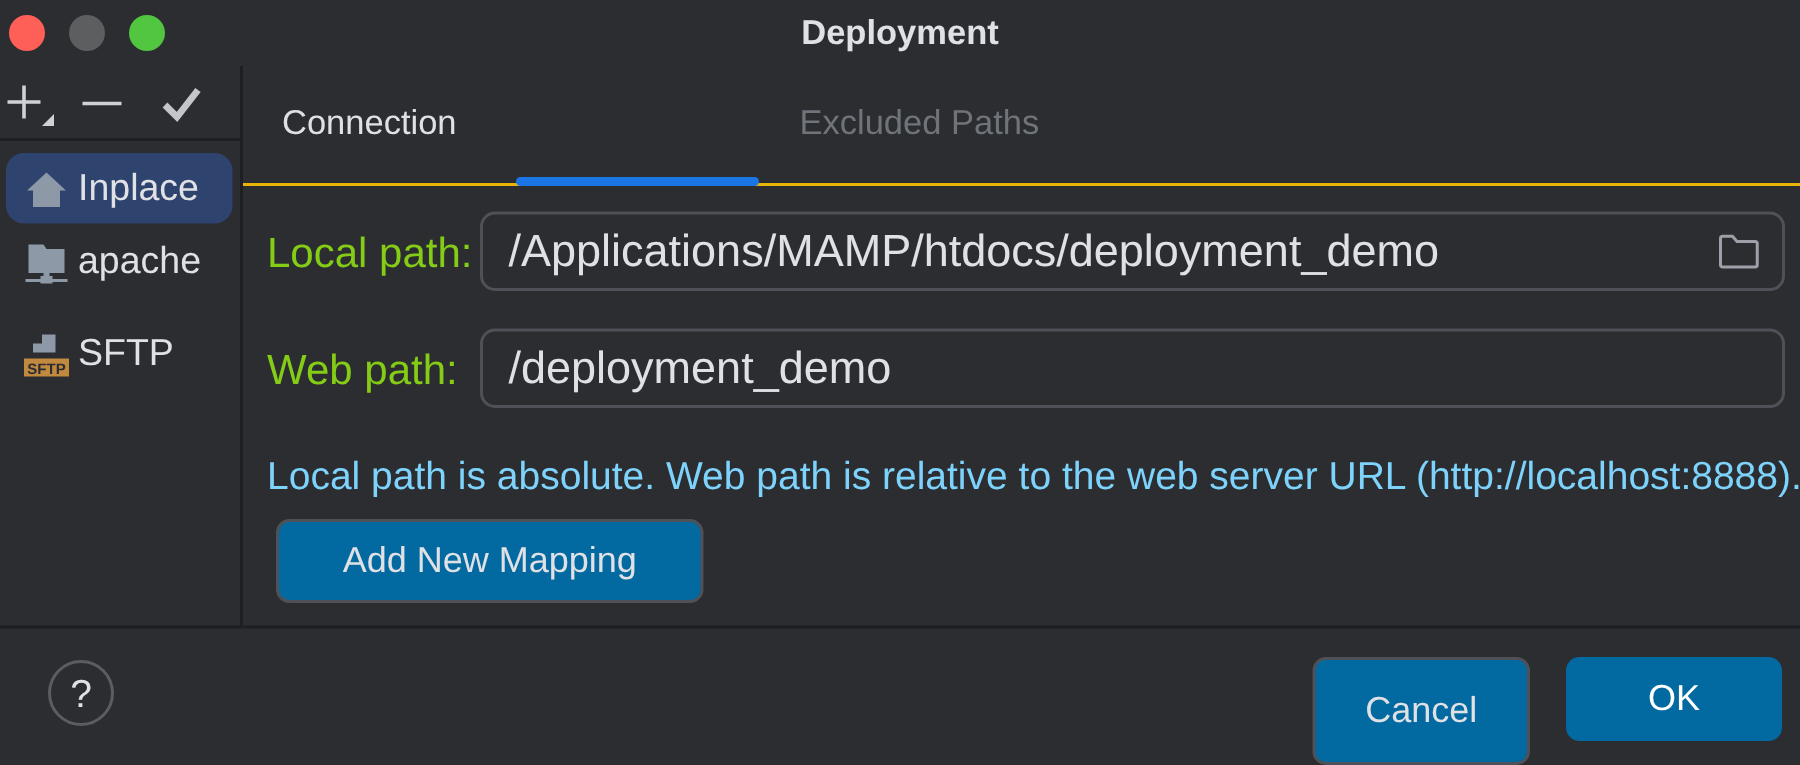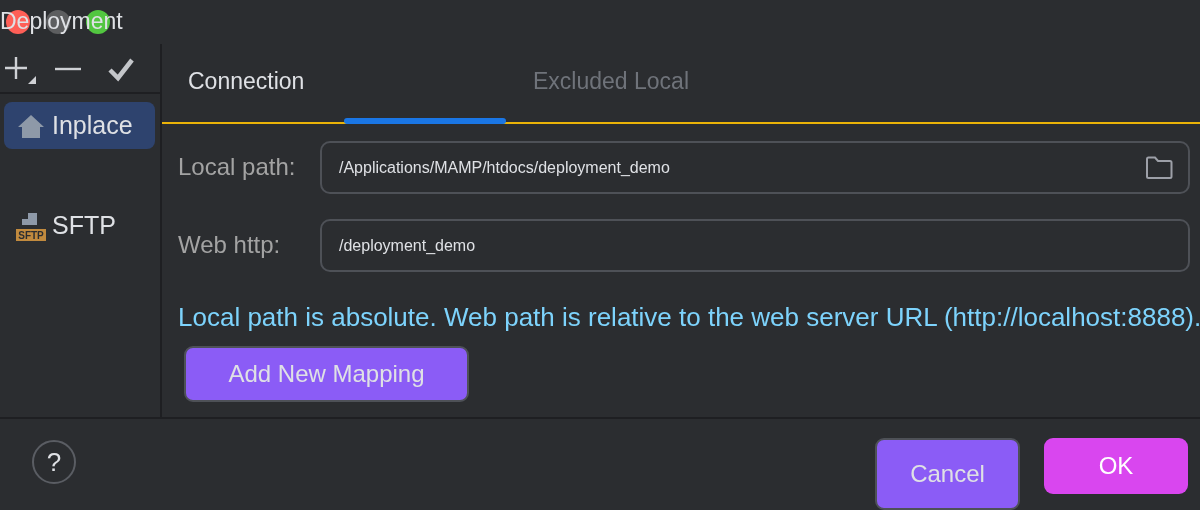--- a/index.html
+++ b/index.html
@@ -2,46 +2,46 @@
 <html><head>
 <meta charset="utf-8">
 <style>
   html, body { margin:0; padding:0; }
   body { width:1200px; height:510px; background:#2b2d30; overflow:hidden; font-family:"Liberation Sans", "DejaVu Sans", sans-serif; color:#dfe1e5; position:relative; }
   .titlebar { position:absolute; left:0; top:0; width:1200px; height:44px; }
   .traffic { position:absolute; top:10px; width:24px; height:24px; border-radius:50%; }
   .t-close { left:6px; background:#fe5f57; }
   .t-min { left:46px; background:#5d5e60; }
   .t-max { left:86px; background:#52c640; }
-  .title { position:absolute; left:0; right:0; top:8px; font-size:23px; color:#dfe1e5; }
+  .title { position:absolute; left:0; right:0; top:8px; text-align:center; font-size:23px; color:#dfe1e5;font-weight:bold; }
 
   .sidebar { position:absolute; left:0; top:44px; width:160px; height:374px; }
   .sidebar-divider { position:absolute; left:160px; top:44px; width:2px; height:374px; background:#1e1f22; }
   .toolbar { position:absolute; left:0; top:0; width:160px; height:48px; border-bottom:2px solid #1e1f22; }
   .tool { position:absolute; top:10px; width:30px; height:30px; }
   .side-item { position:absolute; left:4px; width:151px; height:47px; border-radius:8px; display:flex; align-items:center; }
   .side-item.selected { background:#2e436e; }
   .side-item .ico { width:30px; height:30px; margin-left:12px; margin-right:6px; position:relative; }
   .side-item .lbl { font-size:25px; color:#dfe1e5; }
 
   .tabs { position:absolute; left:162px; top:44px; width:1038px; height:78px; border-bottom:2px solid #eab308;padding-left:48px; }
   .tab { position:absolute; top:24px; font-size:23px; color:#dfe1e5; }
   .tab.disabled { color:#6f737a; }
   .tab-underline { position:absolute; left:344px; top:74px; width:162px; height:6px; border-radius:3px; background:#1a76e5; }
 
-  .field-label { position:absolute; font-size:24px; color:#a3a3a3; }
+  .field-label { position:absolute; font-size:28px; color:#84cc16; }
   .field { position:absolute; left:320px; width:870px; height:53px; border:2px solid #4e5157; border-radius:10px; box-sizing:border-box; background:#2b2d30; display:flex; align-items:center; }
-  .field .val { margin-left:17px; font-size:16px; color:#dfe1e5; }
+  .field .val { margin-left:17px; font-size:30px; color:#dfe1e5; }
   .folder { position:absolute; right:14px; top:13px; width:30px; height:24px; }
 
   .hint { position:absolute; left:178px; top:302px; font-size:26px; color:#7dd3fc; white-space:nowrap; }
 
   .btn { position:absolute; box-sizing:border-box; border-radius:9px; display:flex; align-items:center; justify-content:center; font-size:24px; }
-  .btn-outline { border:2px solid #4e5157; color:#dfe1e5; background:#8b5cf6; }
-  .btn-primary { background:#d946ef; color:#ffffff; }
+  .btn-outline { border:2px solid #4e5157; color:#dfe1e5; background:#0369a1; }
+  .btn-primary { background:#0369a1; color:#ffffff; }
 
   .footer-line { position:absolute; left:0; top:417px; width:1200px; height:2px; background:#1e1f22; }
   .help { position:absolute; left:32px; top:440px; width:44px; height:44px; border:2px solid #5a5d63; border-radius:50%; box-sizing:border-box; display:flex; align-items:center; justify-content:center; color:#dfe1e5; font-size:26px; }
 </style>
 </head>
 <body>
 
 <div class="titlebar">
   <div class="traffic t-close"></div>
   <div class="traffic t-min"></div>
@@ -62,60 +62,71 @@
         <path d="M2 25 H28" stroke="#cfd1d5" stroke-width="2.4" fill="none" transform="translate(0,-10)"></path>
       </svg>
     </div>
     <div class="tool" style="left:106px;">
       <svg width="30" height="30" viewBox="0 0 30 30">
         <path d="M4 16 L12 24 L26 6" stroke="#c4c6ca" stroke-width="4.5" fill="none" stroke-linejoin="miter"></path>
       </svg>
     </div>
   </div>
 
-  <div class="side-item selected" style="top:58px;">
+  <div class="side-item selected" style="top:58px;border-radius:12px;">
     <span class="ico">
       <svg width="30" height="30" viewBox="0 0 30 30">
         <path d="M15 4 L28 16 L24 16 L24 27 L6 27 L6 16 L2 16 Z" fill="#8e99a8"></path>
       </svg>
     </span>
     <span class="lbl">Inplace</span>
   </div>
 
+  <div class="side-item" style="top:107px;">
+    <span class="ico">
+      <svg width="30" height="32" viewBox="0 0 30 32">
+        <path d="M3 3 H13 L15 6 H27 V22 H3 Z" fill="#8e99a8"></path>
+        <rect x="13" y="22" width="4" height="5" fill="#8e99a8"></rect>
+        <rect x="1" y="26" width="28" height="2" fill="#8e99a8"></rect>
+        <rect x="11" y="24" width="8" height="5" fill="#8e99a8"></rect>
+      </svg>
+    </span>
+    <span class="lbl">apache</span>
+  </div>
 
-  <div class="side-item" style="top:158px;">
+  <div class="side-item" style="top:168px;">
     <span class="ico">
       <svg width="32" height="32" viewBox="0 0 32 32">
         <path d="M12 2 H21 V14 H6 V8 H12 Z" fill="#8e99a8"></path>
         <rect x="0" y="18" width="30" height="12" fill="#c18a3e"></rect>
         <text x="15" y="28" font-size="10" text-anchor="middle" fill="#2b2d30" font-family="Liberation Sans, sans-serif" font-weight="bold">SFTP</text>
       </svg>
     </span>
     <span class="lbl">SFTP</span>
   </div>
 </div>
 <div class="sidebar-divider"></div>
 
 <div class="tabs">
   <div class="tab" style="left:26px;">Connection</div>
-  <div class="tab disabled" style="left:371px;">Excluded Local</div>
+  <div class="tab disabled" style="left:371px;">Excluded Paths</div>
   <div class="tab-underline" style="left:182px;"></div>
 </div>
 
 <div class="field-label" style="left:178px; top:153px;">Local path:</div>
 <div class="field" style="top:141px;">
   <span class="val">/Applications/MAMP/htdocs/deployment_demo</span>
   <span class="folder">
     <svg width="30" height="24" viewBox="0 0 30 24">
       <path d="M3 3 Q3 1.5 4.5 1.5 H11 L14 5 H26 Q27.5 5 27.5 6.5 V20.5 Q27.5 22 26 22 H4.5 Q3 22 3 20.5 Z" stroke="#9da0a8" stroke-width="2" fill="none"></path>
     </svg>
   </span>
 </div>
 
-<div class="field-label" style="left:178px; top:231px;">Web http:</div>
+<div class="field-label" style="left:178px; top:231px;">Web path:</div>
 <div class="field" style="top:219px;">
   <span class="val">/deployment_demo</span>
 </div>
 
 <div class="hint">Local path is absolute. Web path is relative to the web server URL (http://localhost:8888).</div>
 
 <div class="btn btn-outline" style="left:184px; top:346px; width:285px; height:56px;">Add New Mapping</div>
 
 <div class="footer-line"></div>
 

